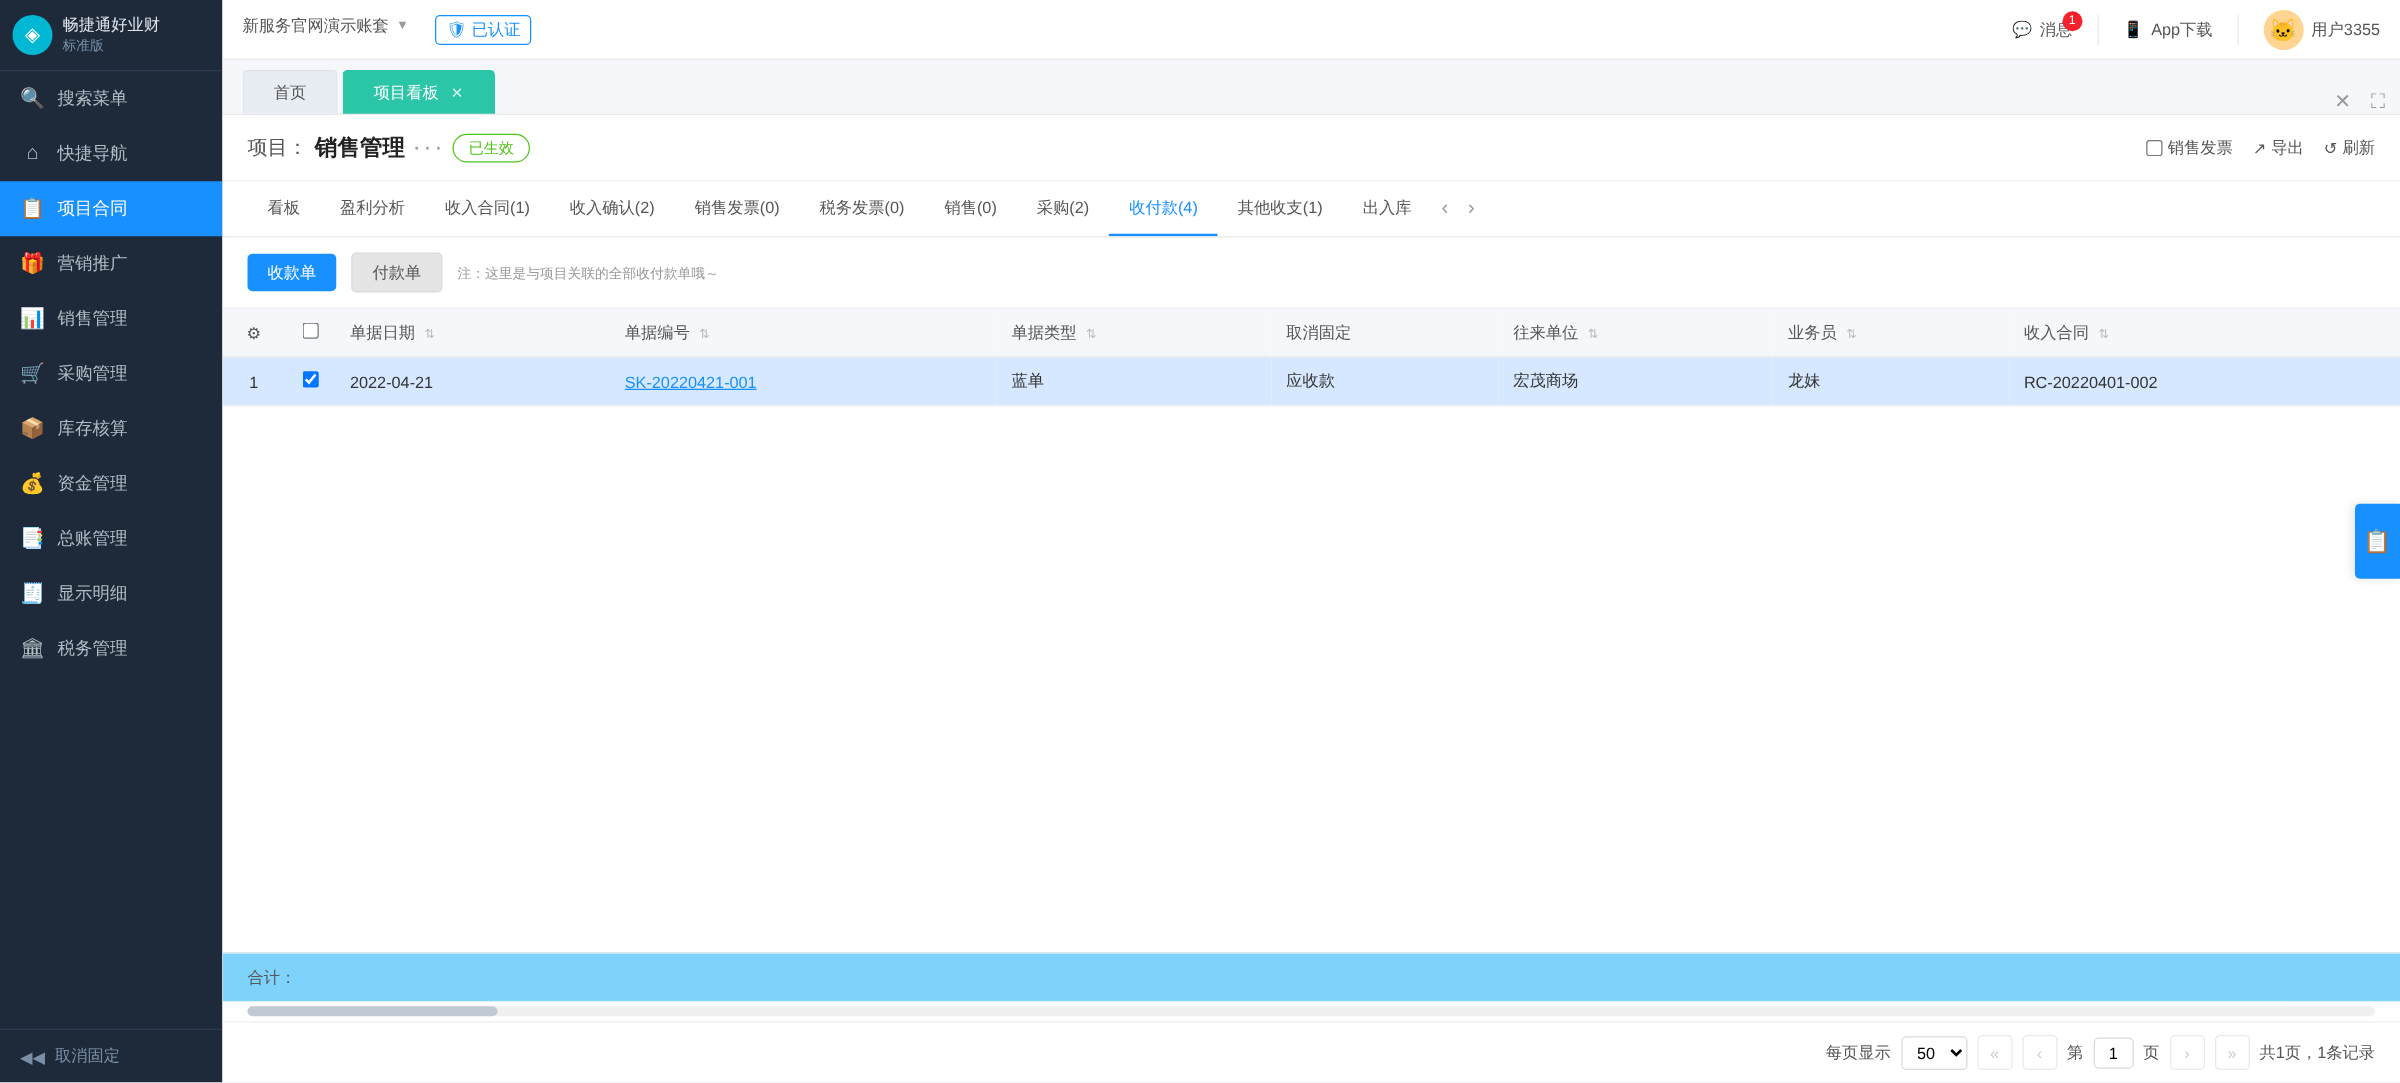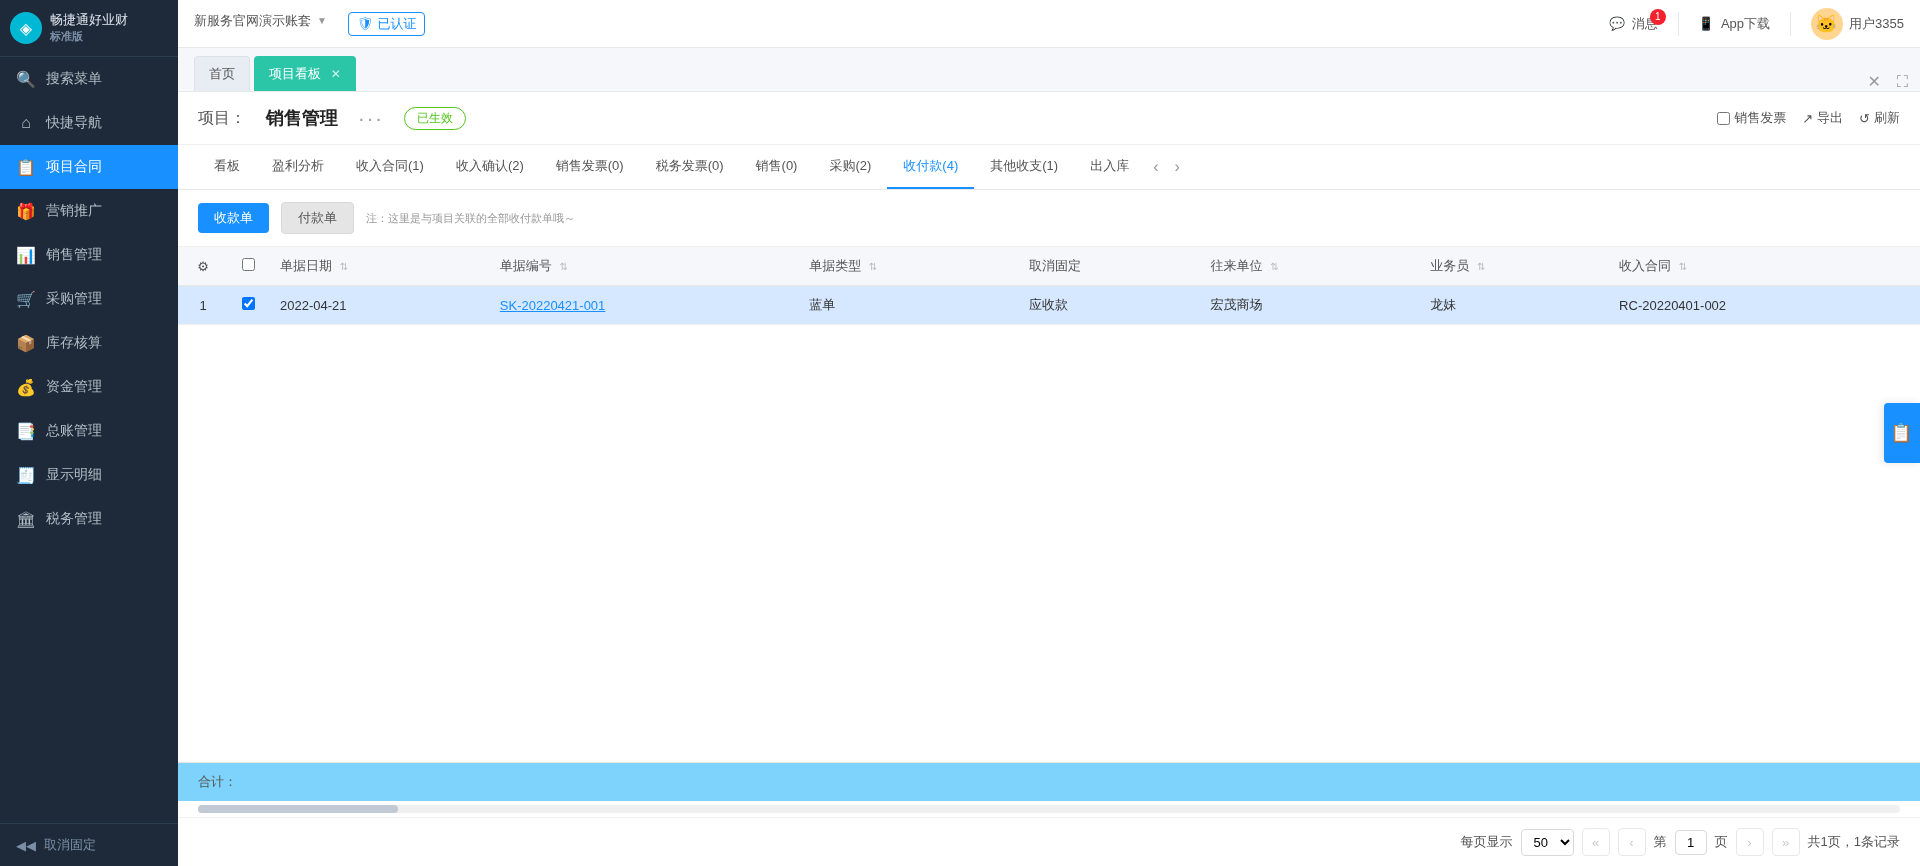--- a/index.html
+++ b/index.html
@@ -3,21 +3,21 @@
   <meta charset="utf-8">
   <style>
     * { box-sizing: border-box; margin: 0; padding: 0; }
     body { font-family: 'Microsoft YaHei', Arial, sans-serif; font-size: 13px; color: #333; background: #f0f2f5; display: flex; height: 866px; overflow: hidden; }
 
     
     .sidebar { width: 178px; background: #1e2a3a; color: #cdd5e0; display: flex; flex-direction: column; height: 100%; flex-shrink: 0; }
     .sidebar-header { padding: 12px 10px; display: flex; align-items: center; gap: 8px; border-bottom: 1px solid #2d3d50; }
     .sidebar-logo { width: 32px; height: 32px; background: #00b8d4; border-radius: 50%; display: flex; align-items: center; justify-content: center; color: white; font-size: 16px; flex-shrink: 0; }
     .sidebar-title { font-size: 13px; color: #e0e6ef; line-height: 1.3; }
-    .sidebar-edition { font-size: 11px; color: #7a8fa6; font-weight: bold; }
+    .sidebar-edition { font-size: 11px; color: #7a8fa6; }
     .sidebar-scroll { flex: 1; overflow-y: auto; overflow-x: hidden; }
     .sidebar-scroll::-webkit-scrollbar { width: 4px; }
     .sidebar-scroll::-webkit-scrollbar-thumb { background: #3a4d60; border-radius: 2px; }
     .sidebar-item { display: flex; align-items: center; gap: 10px; padding: 12px 16px; cursor: pointer; color: #b0bec5; transition: background 0.2s; }
     .sidebar-item.active { background: #1890ff; color: #fff; }
     .sidebar-item .icon { width: 20px; height: 20px; display: flex; align-items: center; justify-content: center; font-size: 16px; flex-shrink: 0; }
     .sidebar-item .label { font-size: 14px; }
     .sidebar-footer { padding: 12px 16px; border-top: 1px solid #2d3d50; display: flex; align-items: center; gap: 8px; cursor: pointer; color: #7a8fa6; font-size: 13px; }
 
     
@@ -33,29 +33,29 @@
     .topbar-icon-btn { display: flex; align-items: center; gap: 6px; cursor: pointer; color: #555; font-size: 13px; position: relative; }
     .badge { position: absolute; top: -6px; right: -8px; background: #f5222d; color: #fff; border-radius: 10px; font-size: 10px; padding: 0 4px; min-width: 16px; height: 16px; display: flex; align-items: center; justify-content: center; }
     .topbar-divider { width: 1px; height: 24px; background: #e8e8e8; }
     .user-avatar { width: 32px; height: 32px; border-radius: 50%; background: #ffd591; display: flex; align-items: center; justify-content: center; font-size: 18px; }
 
     
     .content { flex: 1; display: flex; flex-direction: column; overflow: hidden; background: #f0f2f5; }
 
     
     .tab-bar { background: #f5f7fa; display: flex; align-items: flex-end; padding: 8px 0 0 16px; gap: 4px; flex-shrink: 0; border-bottom: 1px solid #e8e8e8; }
-    .tab { padding: 8px 14px; border-radius: 4px 4px 0 0; cursor: pointer; font-size: 13px; color: #555; background: #e8edf3; border: 1px solid #dde2e9; border-bottom: none; }
+    .tab { padding: 8px 24px; border-radius: 4px 4px 0 0; cursor: pointer; font-size: 13px; color: #555; background: #e8edf3; border: 1px solid #dde2e9; border-bottom: none; }
     .tab.active { background: #2bc5a8; color: #fff; border-color: #2bc5a8; }
     .tab-close { margin-left: 6px; color: rgba(255,255,255,0.8); cursor: pointer; font-size: 12px; }
 
     
     .page { flex: 1; background: #fff; overflow: hidden; display: flex; flex-direction: column; }
 
     
-    .project-header { display: flex; align-items: center; padding: 14px 20px; border-bottom: 1px solid #f0f0f0; gap: 20px; flex-shrink: 0; }
+    .project-header { display: flex; align-items: center; padding: 14px 20px; border-bottom: 1px solid #f0f0f0; gap: 6px; flex-shrink: 0; }
     .project-title { font-size: 18px; font-weight: 600; color: #222; }
     .project-more { color: #999; cursor: pointer; font-size: 20px; letter-spacing: 2px; }
     .project-status { border: 1px solid #52c41a; color: #52c41a; border-radius: 20px; padding: 2px 12px; font-size: 12px; }
     .project-header-right { margin-left: auto; display: flex; align-items: center; gap: 16px; }
     .header-action { display: flex; align-items: center; gap: 4px; color: #555; cursor: pointer; font-size: 13px; }
     .header-checkbox { display: flex; align-items: center; gap: 4px; font-size: 13px; color: #555; }
     .header-checkbox input { cursor: pointer; }
 
     
     .sub-tabs { display: flex; align-items: center; border-bottom: 1px solid #e8e8e8; padding: 0 20px; flex-shrink: 0; overflow-x: auto; }

